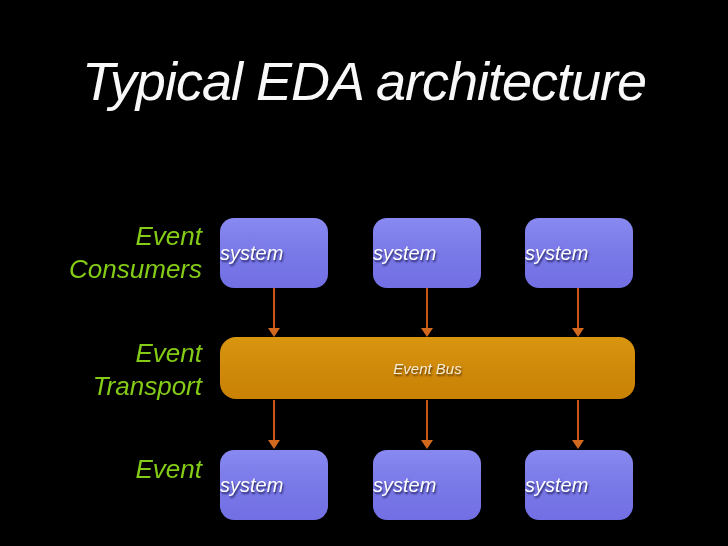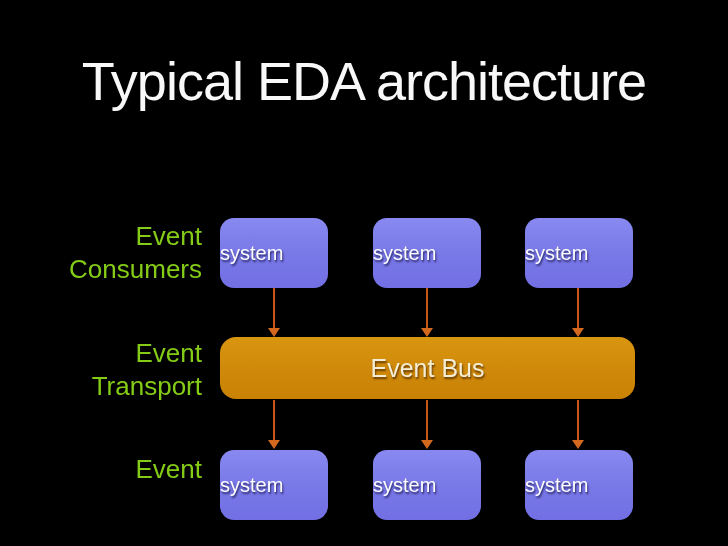--- a/index.html
+++ b/index.html
@@ -7,20 +7,21 @@
     padding: 0;
     background: #000;
   }
   .slide {
     position: relative;
     width: 728px;
     height: 546px;
     background: #000000;
     overflow: hidden;
     font-family: "Liberation Sans", sans-serif;
+    font-style: italic;
   }
   .title {
     position: absolute;
     left: 0;
     top: 50px;
     width: 100%;
     text-align: center;
     color: #f8f8f8;
     font-size: 54px;
     font-weight: 400;
@@ -65,21 +66,21 @@
     left: 220px;
     top: 337px;
     width: 415px;
     height: 62px;
     border-radius: 16px;
     background: linear-gradient(180deg, #d9960f 0%, #d08a0b 50%, #c98204 100%);
     display: flex;
     align-items: center;
     justify-content: center;
     color: #f5eed6;
-    font-size: 25px;
+    font-size: 15px;
     text-shadow: 1px 2px 2px rgba(90, 50, 0, 0.9);
   }
 
   .arrow {
     position: absolute;
     width: 12px;
     display: flex;
     flex-direction: column;
     align-items: center;
   }

